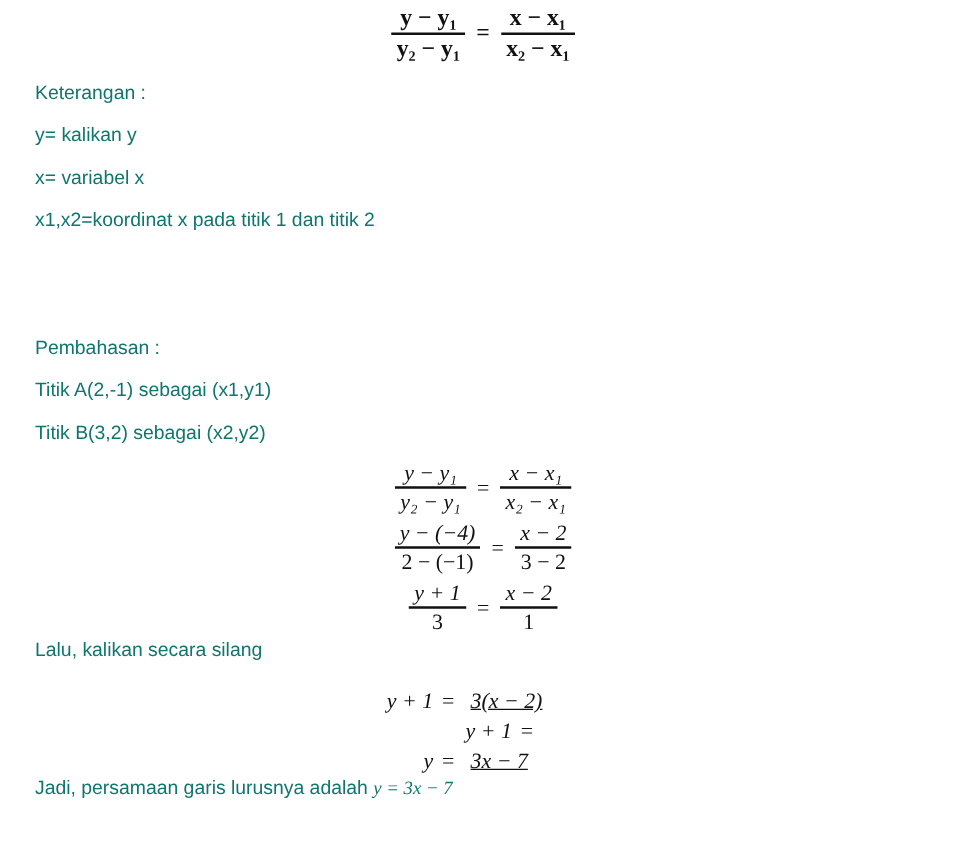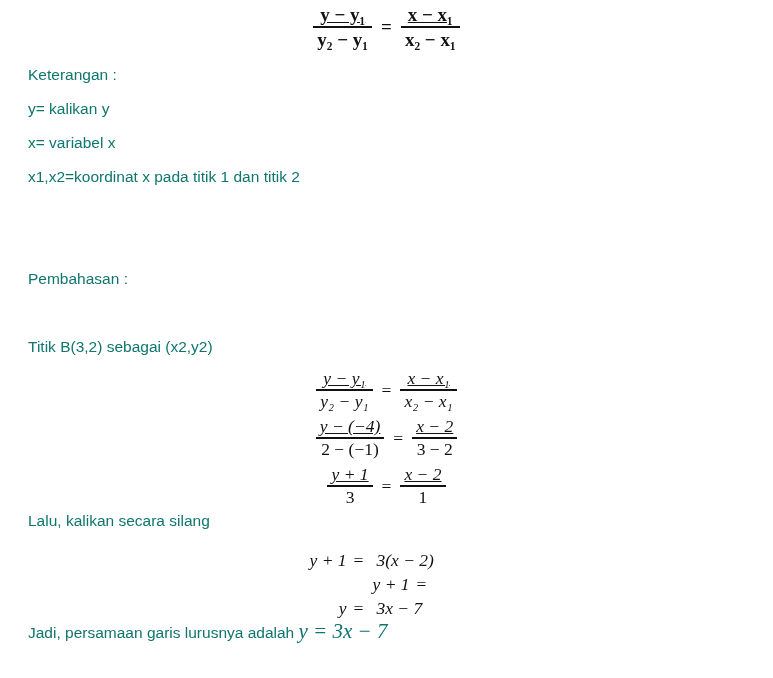--- a/index.html
+++ b/index.html
@@ -48,21 +48,20 @@
     display: inline-flex;
     flex-direction: column;
     align-items: center;
     vertical-align: middle;
     line-height: 1.12;
     margin: 0 2px;
   }
   .frac .num {
     padding: 0 4px 1px 4px;
     white-space: nowrap;
-    text-decoration: underline;
   }
   .frac .bar {
     width: 100%;
     height: 1.4px;
     background: #111111;
   }
   .frac .den {
     padding: 1px 4px 0 4px;
     white-space: nowrap;
   }
@@ -128,25 +127,26 @@
   #crossmult .cm-l {
     width: 70px;
     text-align: right;
     white-space: nowrap;
   }
   #crossmult .cm-r {
     width: 120px;
     text-align: left;
     white-space: nowrap;
     padding-left: 6px;
+    text-decoration: underline;
   }
 
   .inline-math {
     font-family: "Liberation Serif", serif;
-    font-size: 21px;
+    font-size: 15px;
   }
 </style>
 </head>
 <body>
 
 <div class="page">
 
   <div class="math-block" id="top-formula">
     <span class="eqrow">
       <span class="frac">
@@ -162,20 +162,21 @@
       </span>
     </span>
   </div>
 
   <div class="txt-line" style="top:66px">Keterangan :</div>
   <div class="txt-line" style="top:100px">y= kalikan y</div>
   <div class="txt-line" style="top:134px">x= variabel x</div>
   <div class="txt-line" style="top:168px">x1,x2=koordinat x pada titik 1 dan titik 2</div>
 
   <div class="txt-line" style="top:270px">Pembahasan :</div>
+  <div class="txt-line" style="top:304px">Titik A(2,-1) sebagai (x1,y1)</div>
   <div class="txt-line" style="top:338px">Titik B(3,2) sebagai (x2,y2)</div>
 
   <div class="math-block" id="derivation">
 
     <div class="deriv-row">
       <span class="lhs"></span>
       <span class="frac">
         <span class="num mi">y − y₁</span>
         <span class="bar"></span>
         <span class="den mi">y₂ − y₁</span>

